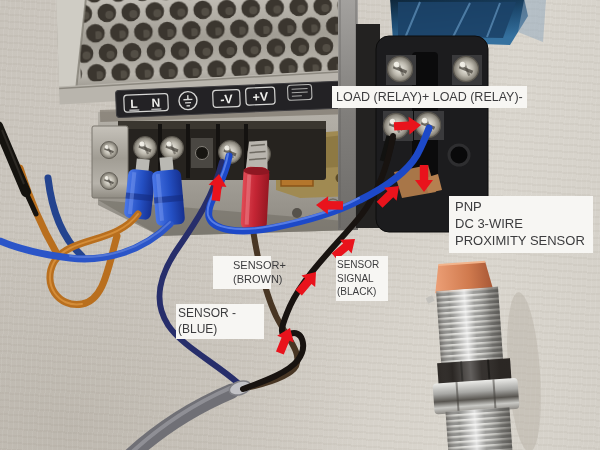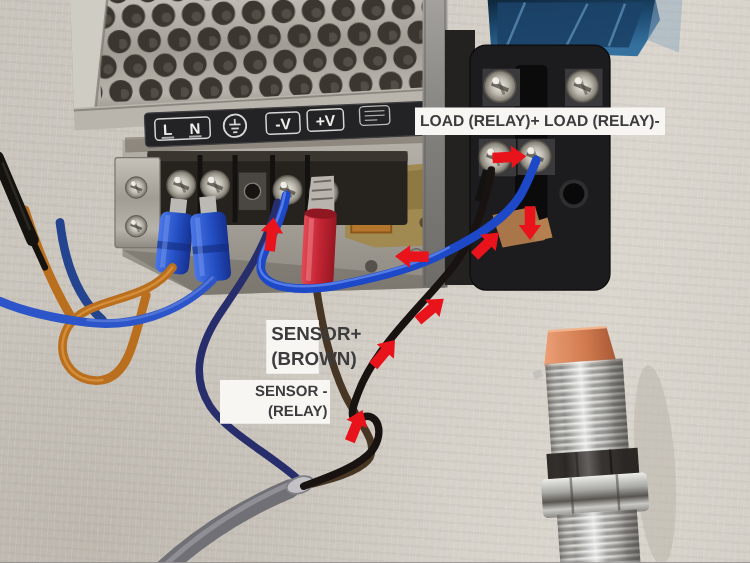--- a/index.html
+++ b/index.html
@@ -8,27 +8,27 @@
     font-family:"Liberation Sans",sans-serif;
     background:
       repeating-linear-gradient(93deg, rgba(255,255,255,.07) 0 1px, rgba(0,0,0,0) 1px 5px),
       repeating-linear-gradient(4deg, rgba(118,108,92,.06) 0 2px, rgba(0,0,0,0) 2px 7px),
       radial-gradient(420px 300px at 12% 95%, rgba(120,112,98,.18), rgba(0,0,0,0) 70%),
       linear-gradient(100deg,#c9c4bc 0%, var(--bg,#d0cbc3) 45%, #dad6ce 78%, #d4d0c8 100%);
   }
   svg.photo{position:absolute;left:0;top:0;}
   .anno{
     position:absolute;background:var(--label-bg,#f7f6f3);color:var(--label-fg,#3d3d3f);
-    font-weight:700;text-align:right;padding:3px 6px;box-sizing:border-box;line-height:1.3;
+    font-weight:400;text-align:left;padding:3px 6px;box-sizing:border-box;line-height:1.3;
   }
   .nowrap{white-space:nowrap}
   #lbl-psu{left:186px;top:104px;font-size:13px;}
   #lbl-relay{left:332px;top:86px;font-size:12.5px;padding:3px 4px;}
   #lbl-type{left:449px;top:196px;width:144px;font-size:13px;}
-  #lbl-plus{left:213px;top:256px;width:42px;font-size:15px;padding:2px 4px;}
+  #lbl-plus{left:213px;top:256px;width:58px;font-size:11px;padding:2px 20px;}
   #lbl-minus{left:176px;top:304px;width:88px;font-size:12px;padding:2px 2px;}
   #lbl-signal{left:336px;top:256px;width:52px;font-size:10px;padding:2px 1px;line-height:1.35;}
 </style>
 </head>
 <body>
 
 <div class="scene">
 
 <svg class="photo" width="600" height="450" viewBox="0 0 600 450">
   <defs>
@@ -279,25 +279,35 @@
         <path d="M0 0 L-12 -9 L-12 -4.2 L-27 -4.2 L-27 4.2 L-12 4.2 L-12 9 Z" transform="translate(316 205) rotate(181)" fill="#e9131c"></path>
         <path d="M0 0 L-12 -9 L-12 -4.2 L-27 -4.2 L-27 4.2 L-12 4.2 L-12 9 Z" transform="translate(355 239) rotate(-40)" fill="#e9131c"></path>
         <path d="M0 0 L-12 -9 L-12 -4.2 L-27 -4.2 L-27 4.2 L-12 4.2 L-12 9 Z" transform="translate(316 272) rotate(-50)" fill="#e9131c"></path>
         <path d="M0 0 L-12 -9 L-12 -4.2 L-27 -4.2 L-27 4.2 L-12 4.2 L-12 9 Z" transform="translate(290 328) rotate(-68)" fill="#e9131c"></path>
       </g>
 </svg>
 
 
 <div id="lbl-relay" class="anno nowrap">LOAD (RELAY)+ LOAD (RELAY)-</div>
 
+<div id="lbl-type" class="anno">
+  <div class="nowrap">PNP</div>
+  <div class="nowrap">DC 3-WIRE</div>
+  <div class="nowrap">PROXIMITY SENSOR</div>
+</div>
 
 <div id="lbl-plus" class="anno">
   <div class="nowrap">SENSOR+</div>
   <div class="nowrap">(BROWN)</div>
 </div>
 
 <div id="lbl-minus" class="anno">
   <div class="nowrap">SENSOR -</div>
-  <div class="nowrap">(RELAY)</div>
-</div>
-
+  <div class="nowrap">(BLUE)</div>
+</div>
+
+<div id="lbl-signal" class="anno">
+  <div class="nowrap">SENSOR</div>
+  <div class="nowrap">SIGNAL</div>
+  <div class="nowrap">(BLACK)</div>
+</div>
 
 </div>
 
 </body></html>

